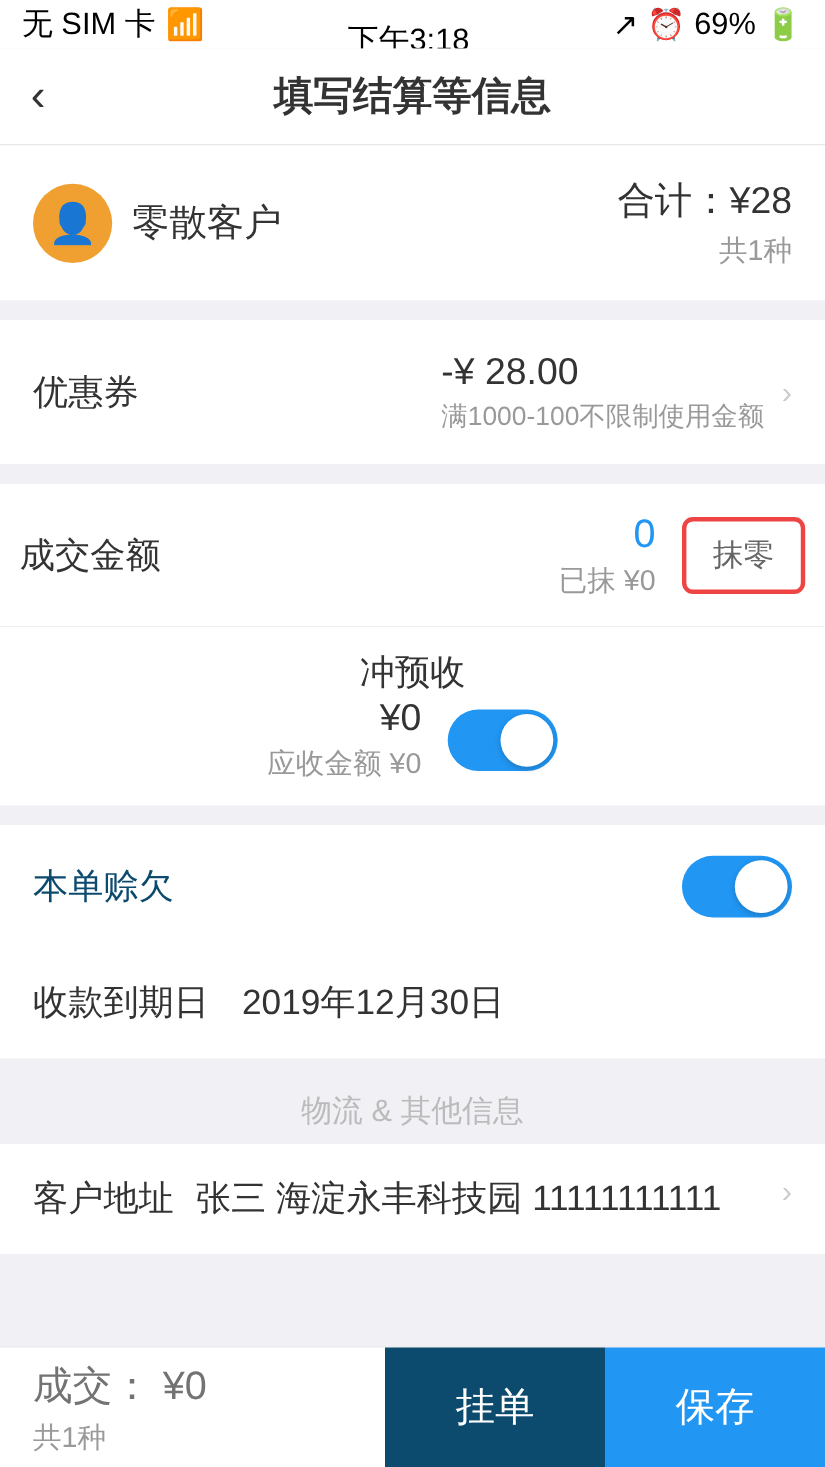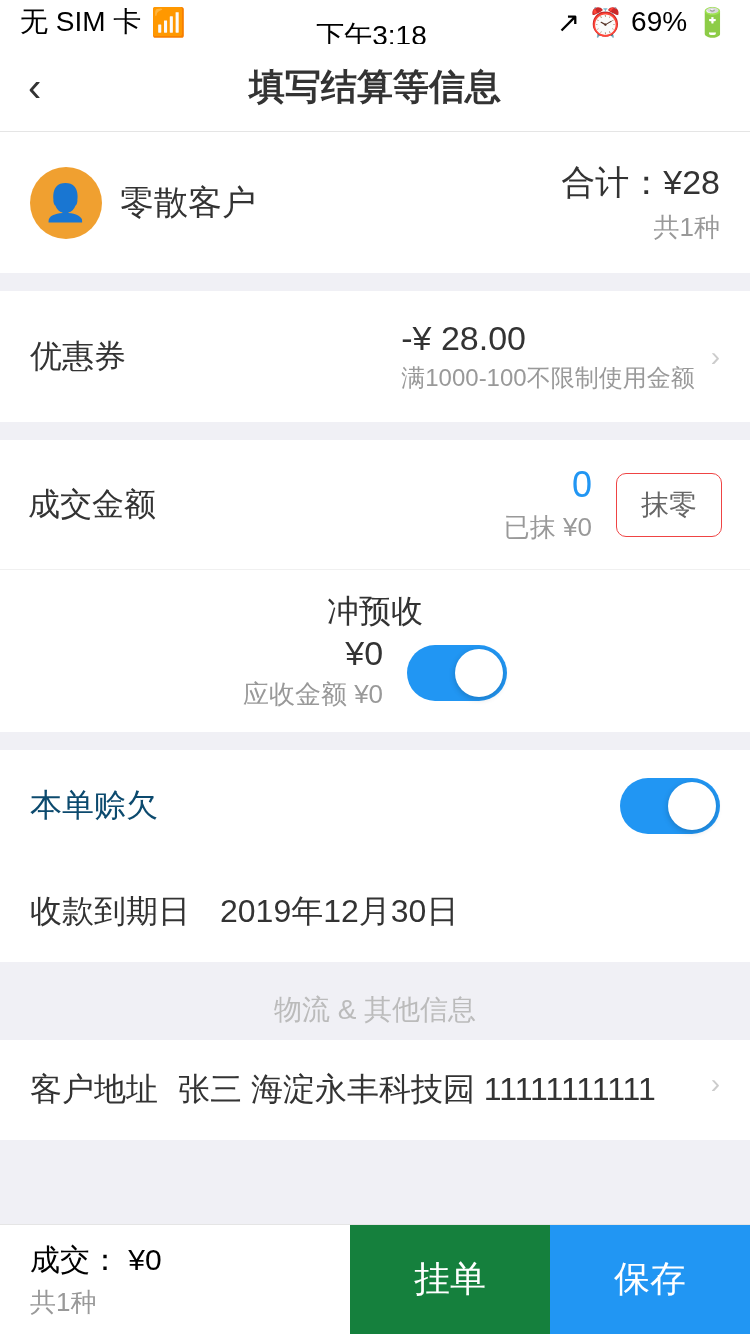--- a/index.html
+++ b/index.html
@@ -137,21 +137,21 @@
       margin-top: 4px;
     }
     .chevron-right {
       color: #ccc;
       font-size: 28px;
     }
 
     
     .amount-row {
       background: #fff;
-      padding: 24px 28px;
+      padding: 24px 18px;
       display: flex;
       align-items: center;
       justify-content: space-between;
       border-bottom: 1px solid #f0f0f0;
     }
     .amount-label {
       font-size: 32px;
       color: #333;
     }
     .amount-right {
@@ -166,21 +166,21 @@
       font-size: 36px;
       color: #2196f3;
       font-weight: 500;
     }
     .amount-sub {
       font-size: 26px;
       color: #999;
       margin-top: 4px;
     }
     .round-btn {
-      border: 1px solid #ef4444;
+      border: 4px solid #ef4444;
       border-radius: 10px;
       padding: 12px 24px;
       font-size: 28px;
       color: #666;
       background: #fff;
       cursor: pointer;
     }
 
     
     .toggle-switch {
@@ -309,32 +309,32 @@
       background: #fff;
       display: flex;
       align-items: center;
       border-top: 1px solid #e5e5e5;
     }
     .bottom-summary {
       flex: 1;
       padding: 0 30px;
     }
     .bottom-deal-label {
-      font-size: 30px;
-      color: #000000;
+      font-size: 36px;
+      color: #737373;
     }
     .bottom-deal-count {
       font-size: 26px;
       color: #999;
       margin-top: 4px;
     }
     .btn-hold {
       width: 200px;
       height: 110px;
-      background: #15803d;
+      background: #0c4a6e;
       display: flex;
       align-items: center;
       justify-content: center;
       font-size: 36px;
       color: #fff;
       font-weight: 500;
       cursor: pointer;
     }
     .btn-save {
       width: 200px;

